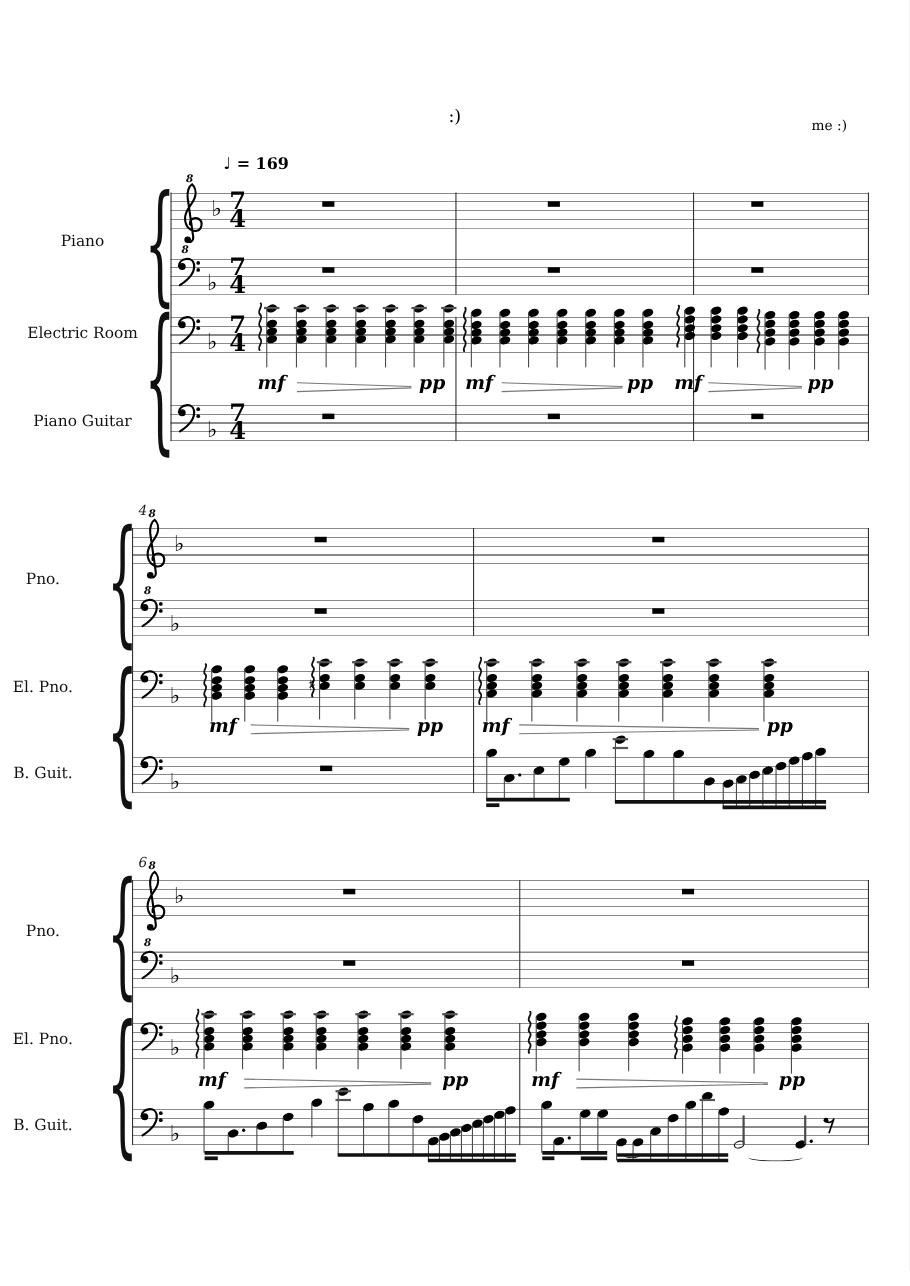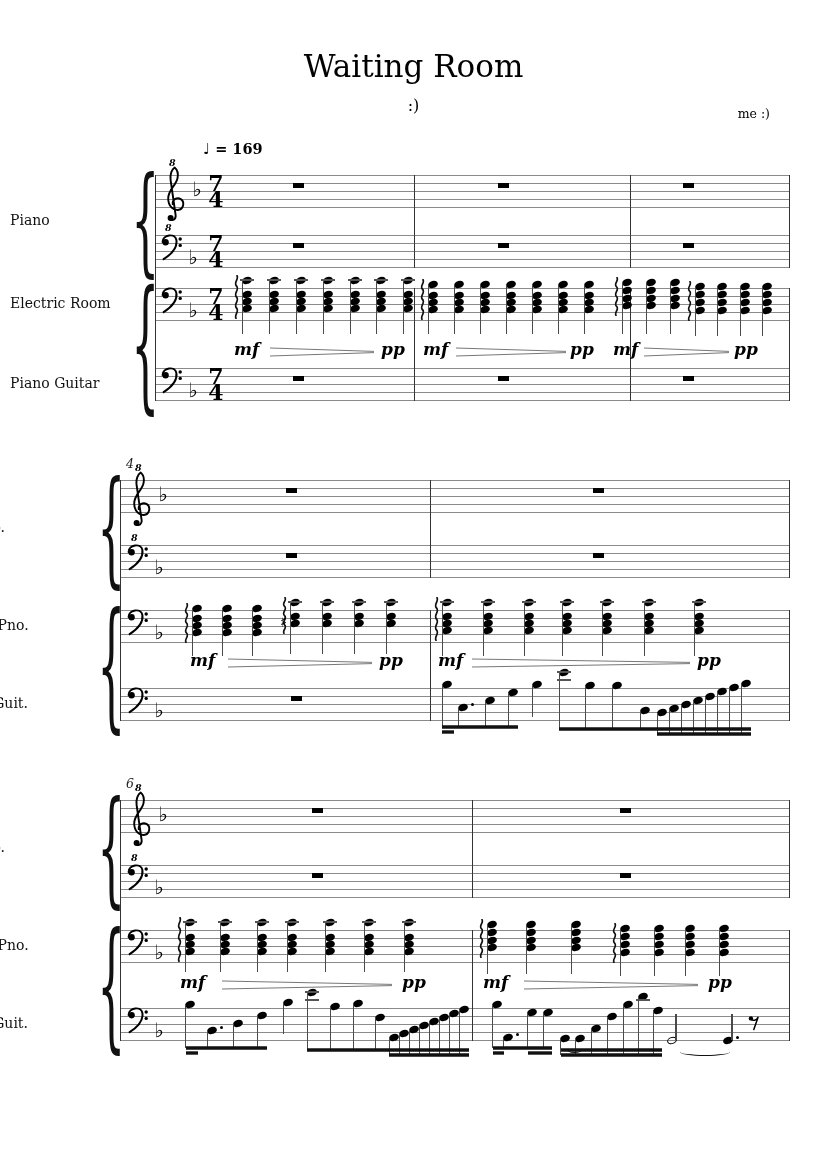--- a/index.html
+++ b/index.html
@@ -7,41 +7,40 @@
         font-family:"DejaVu Serif","Liberation Serif",serif;color:#000;overflow:hidden;}
   .abs{position:absolute;}
   .title{width:100%;text-align:center;top:48px;font-size:31px;color:#000;}
   .subtitle{width:100%;text-align:center;top:96px;font-size:16px;}
   .composer{right:57px;top:106px;font-size:12.5px;}
   .tempo{font-weight:bold;font-size:14.5px;white-space:nowrap;}
   .tempo .nq{font-family:"DejaVu Sans",sans-serif;font-size:15px;}
   .staff{background-image:repeating-linear-gradient(to bottom,#8a8a8a 0 1px,transparent 1px 8px);height:33px;}
   .bar{width:1.3px;background:#333;}
   .brace{font-size:42px;color:#111;line-height:1;transform-origin:center center;}
-  .label{width:130px;text-align:left;font-size:14px;color:#111;white-space:nowrap;}
+  .label{width:130px;text-align:center;font-size:14px;color:#111;white-space:nowrap;}
   .mnum{font-style:italic;font-size:12.5px;color:#222;}
   .flat,.sharp{font-family:"DejaVu Sans",sans-serif;font-size:20px;color:#000;}
   .sharp{font-size:15px;}
   .time{font-weight:bold;font-size:22px;line-height:16.5px;text-align:center;width:20px;}
   .oct8{font-size:9.5px;font-style:italic;font-weight:bold;}
   .wrest{width:11px;height:5px;background:#000;}
   .head{width:9.5px;height:7px;background:#000;border-radius:50%;transform:rotate(-18deg);}
   .head.open{background:transparent;border:1.8px solid #000;width:8px;height:5px;}
   .stem{width:1.4px;background:#4a4a4a;}
   .ledger{width:14px;height:1.4px;background:#555;}
   .dot{width:3px;height:3px;border-radius:50%;background:#000;}
   .dyn{font-size:17px;font-weight:bold;font-style:italic;color:#000;}
   .tie{border-bottom:1.6px solid #111;border-radius:50%;height:7px;}
   svg.lay{left:0;top:0;pointer-events:none;}
 </style>
 </head>
 <body>
 
 <div class="page">
-  <div class="abs title">Waiting Room</div>
   <div class="abs subtitle">:)</div>
   <div class="abs composer">me :)</div>
   <div class="abs tempo" style="left:203px;top:140px;">
     <span class="nq">♩</span>
     <span>= 169</span>
   </div>
   <div id="score">
       <div class="abs staff" style="left: 155px; top: 175px; width: 635px;"></div>
       <div class="abs staff" style="left: 155px; top: 235px; width: 635px;"></div>
       <div class="abs staff" style="left: 155px; top: 288px; width: 635px;"></div>

